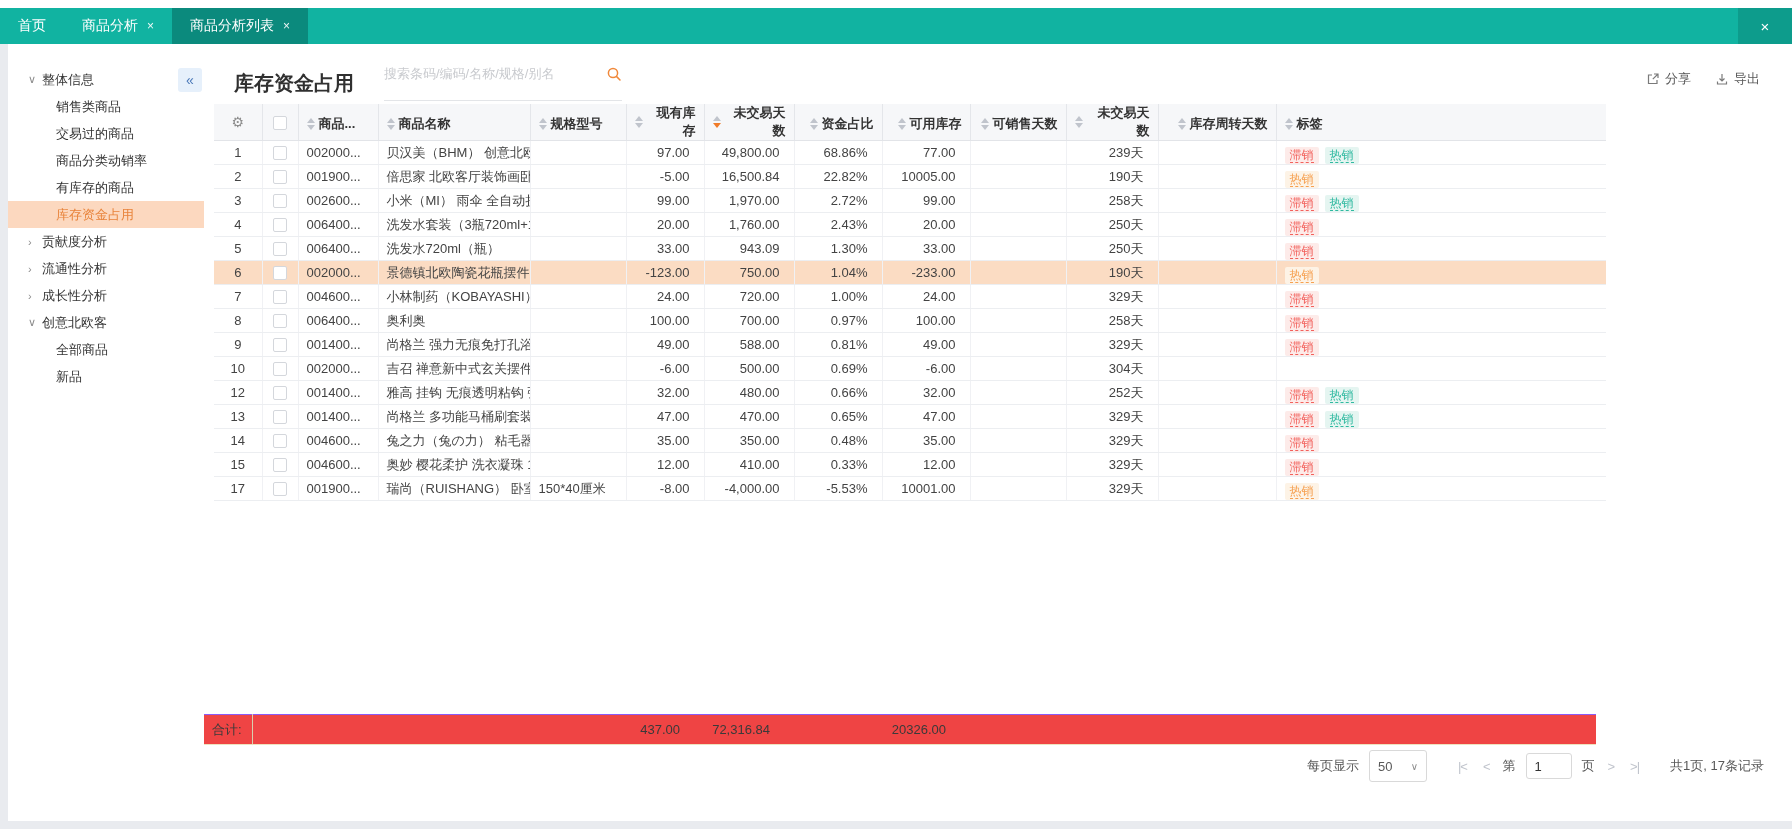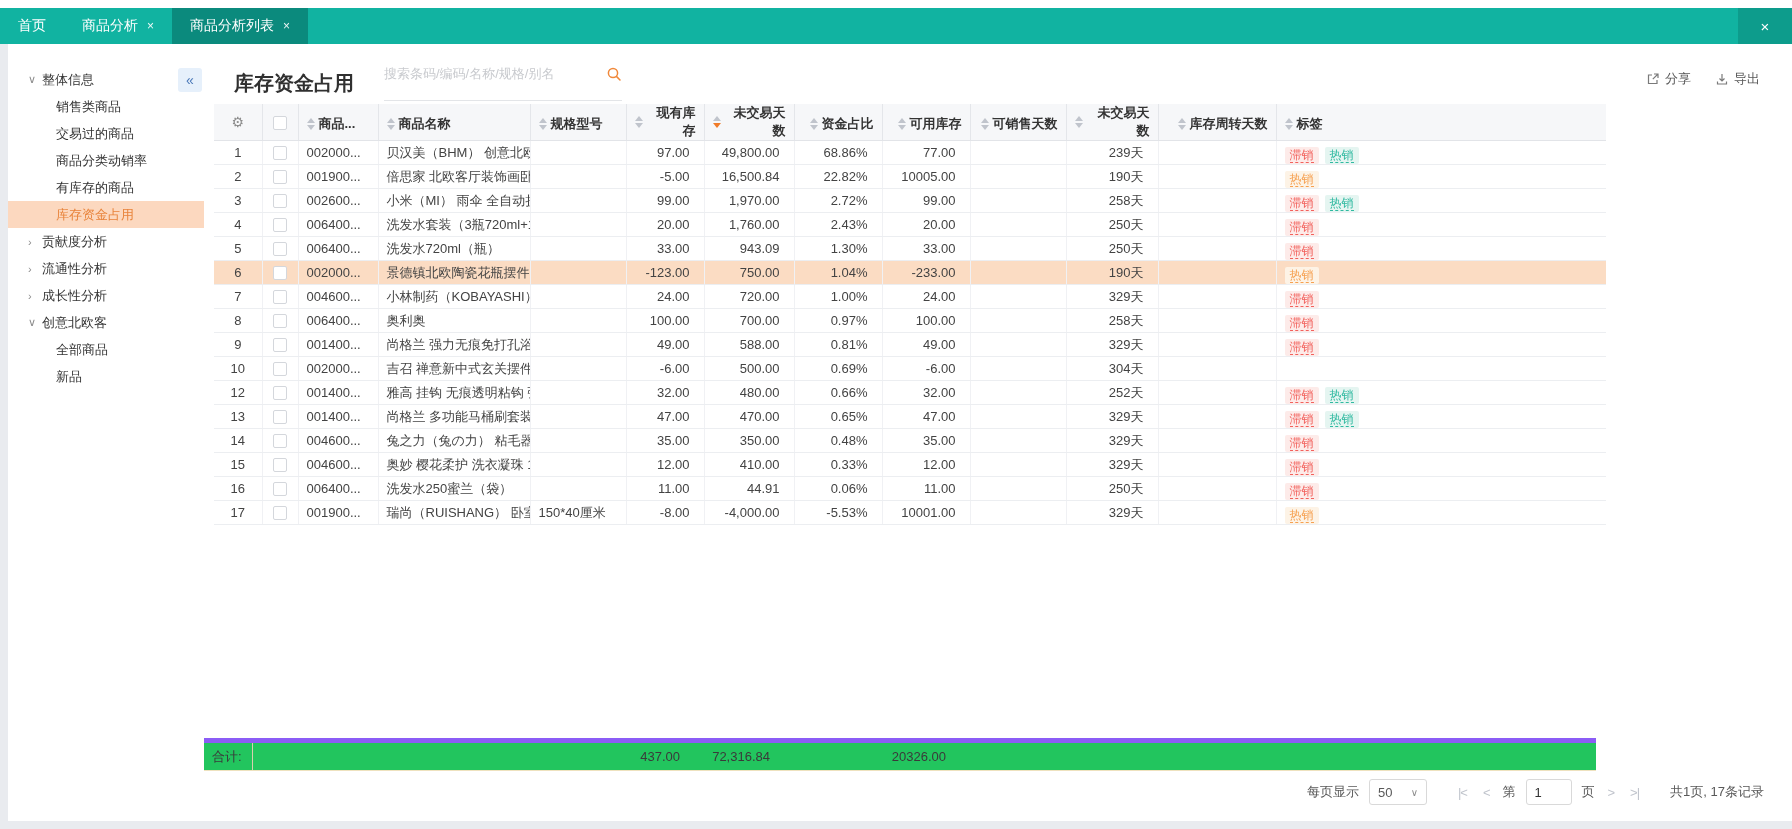--- a/index.html
+++ b/index.html
@@ -57,28 +57,28 @@
   .cbx { display:inline-block; width:14px; height:14px; border:1px solid #d4d7dc; border-radius:2px; background:#fff; vertical-align:middle; cursor:pointer; }
   .tagcell { display:flex; gap:6px; align-items:flex-end; height:100%; }
   .tag { font-size:12px; line-height:17px; padding:0 5px; border-radius:2px; }
   .tag u { text-decoration:none; border-bottom:1px dashed currentColor; }
   .tag.red    { color:#f2615c; background:#fdebe9; }
   .tag.teal   { color:#2fb9a0; background:#e5f5f1; }
   .tag.orange { color:#f6a050; background:#fdf3e6; }
 
   
   .totals { margin-top:213px; }
-  .totals table td { background:#22c55e; border-bottom:1px solid #eee2bf; border-top:5px solid #8b5cf6;
+  .totals table td { background:#ef4444; border-bottom:1px solid #eee2bf; border-top:1px solid #8b5cf6;
      border-right:none; height:30px; color:#3a3a3a; }
   .totals td.first { border-right:1px solid #d8cfae; }
 
   
   .pager { height:34px; display:flex; align-items:center; justify-content:flex-end; gap:10px;
      padding-right:28px; font-size:13px; color:#595959; margin-top:4px; }
-  .select { width:58px; height:26px; border:1px solid #d9d9d9; border-radius:3px; display:flex;
+  .select { width:58px; height:32px; border:1px solid #d9d9d9; border-radius:3px; display:flex;
      align-items:center; justify-content:space-between; padding:0 8px; cursor:pointer; background:#fff; }
   .select .chev { color:#8c8c8c; font-size:10px; }
   .pg-arrow { color:#c0c4cc; font-size:13px; padding:0 3px; letter-spacing:-1px; cursor:default; }
   .page-input { width:46px; height:26px; border:1px solid #d9d9d9; border-radius:3px; padding:0 8px;
      font-size:13px; color:#333; outline:none; font-family:"Liberation Sans","DejaVu Sans",sans-serif; }
   .pager .gap { width:8px; }
 </style>
 </head>
 <body>
 
@@ -541,39 +541,20 @@
               <td class="ar"></td>
               <td class="ar">329天</td>
               <td class="ar"></td>
               <td class="al last">
                 <span class="tagcell">
                   <span class="tag red"><u>滞销</u></span>
                 </span>
               </td>
             </tr>
             <tr>
-              <td class="ac">16</td>
-              <td class="ac"><span class="cbx"></span></td>
-              <td class="al">006400...</td>
-              <td class="al">洗发水250蜜兰（袋）</td>
-              <td class="al"></td>
-              <td class="ar">11.00</td>
-              <td class="ar">44.91</td>
-              <td class="ar">0.06%</td>
-              <td class="ar">11.00</td>
-              <td class="ar"></td>
-              <td class="ar">250天</td>
-              <td class="ar"></td>
-              <td class="al last">
-                <span class="tagcell">
-                  <span class="tag red"><u>滞销</u></span>
-                </span>
-              </td>
-            </tr>
-            <tr>
               <td class="ac">17</td>
               <td class="ac"><span class="cbx"></span></td>
               <td class="al">001900...</td>
               <td class="al">瑞尚（RUISHANG） 卧室装</td>
               <td class="al">150*40厘米</td>
               <td class="ar">-8.00</td>
               <td class="ar">-4,000.00</td>
               <td class="ar">-5.53%</td>
               <td class="ar">10001.00</td>
               <td class="ar"></td>

